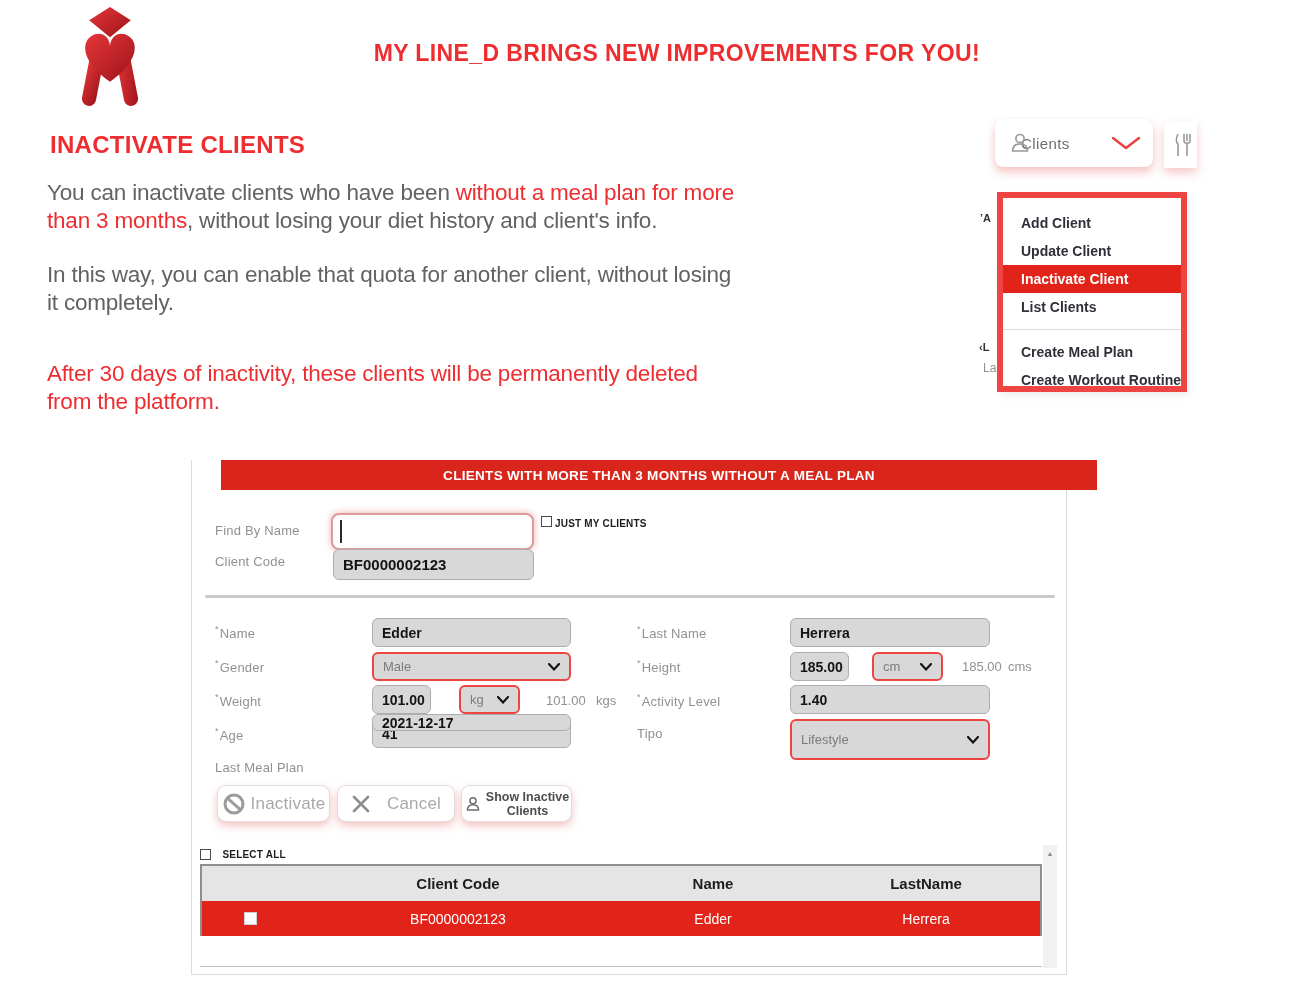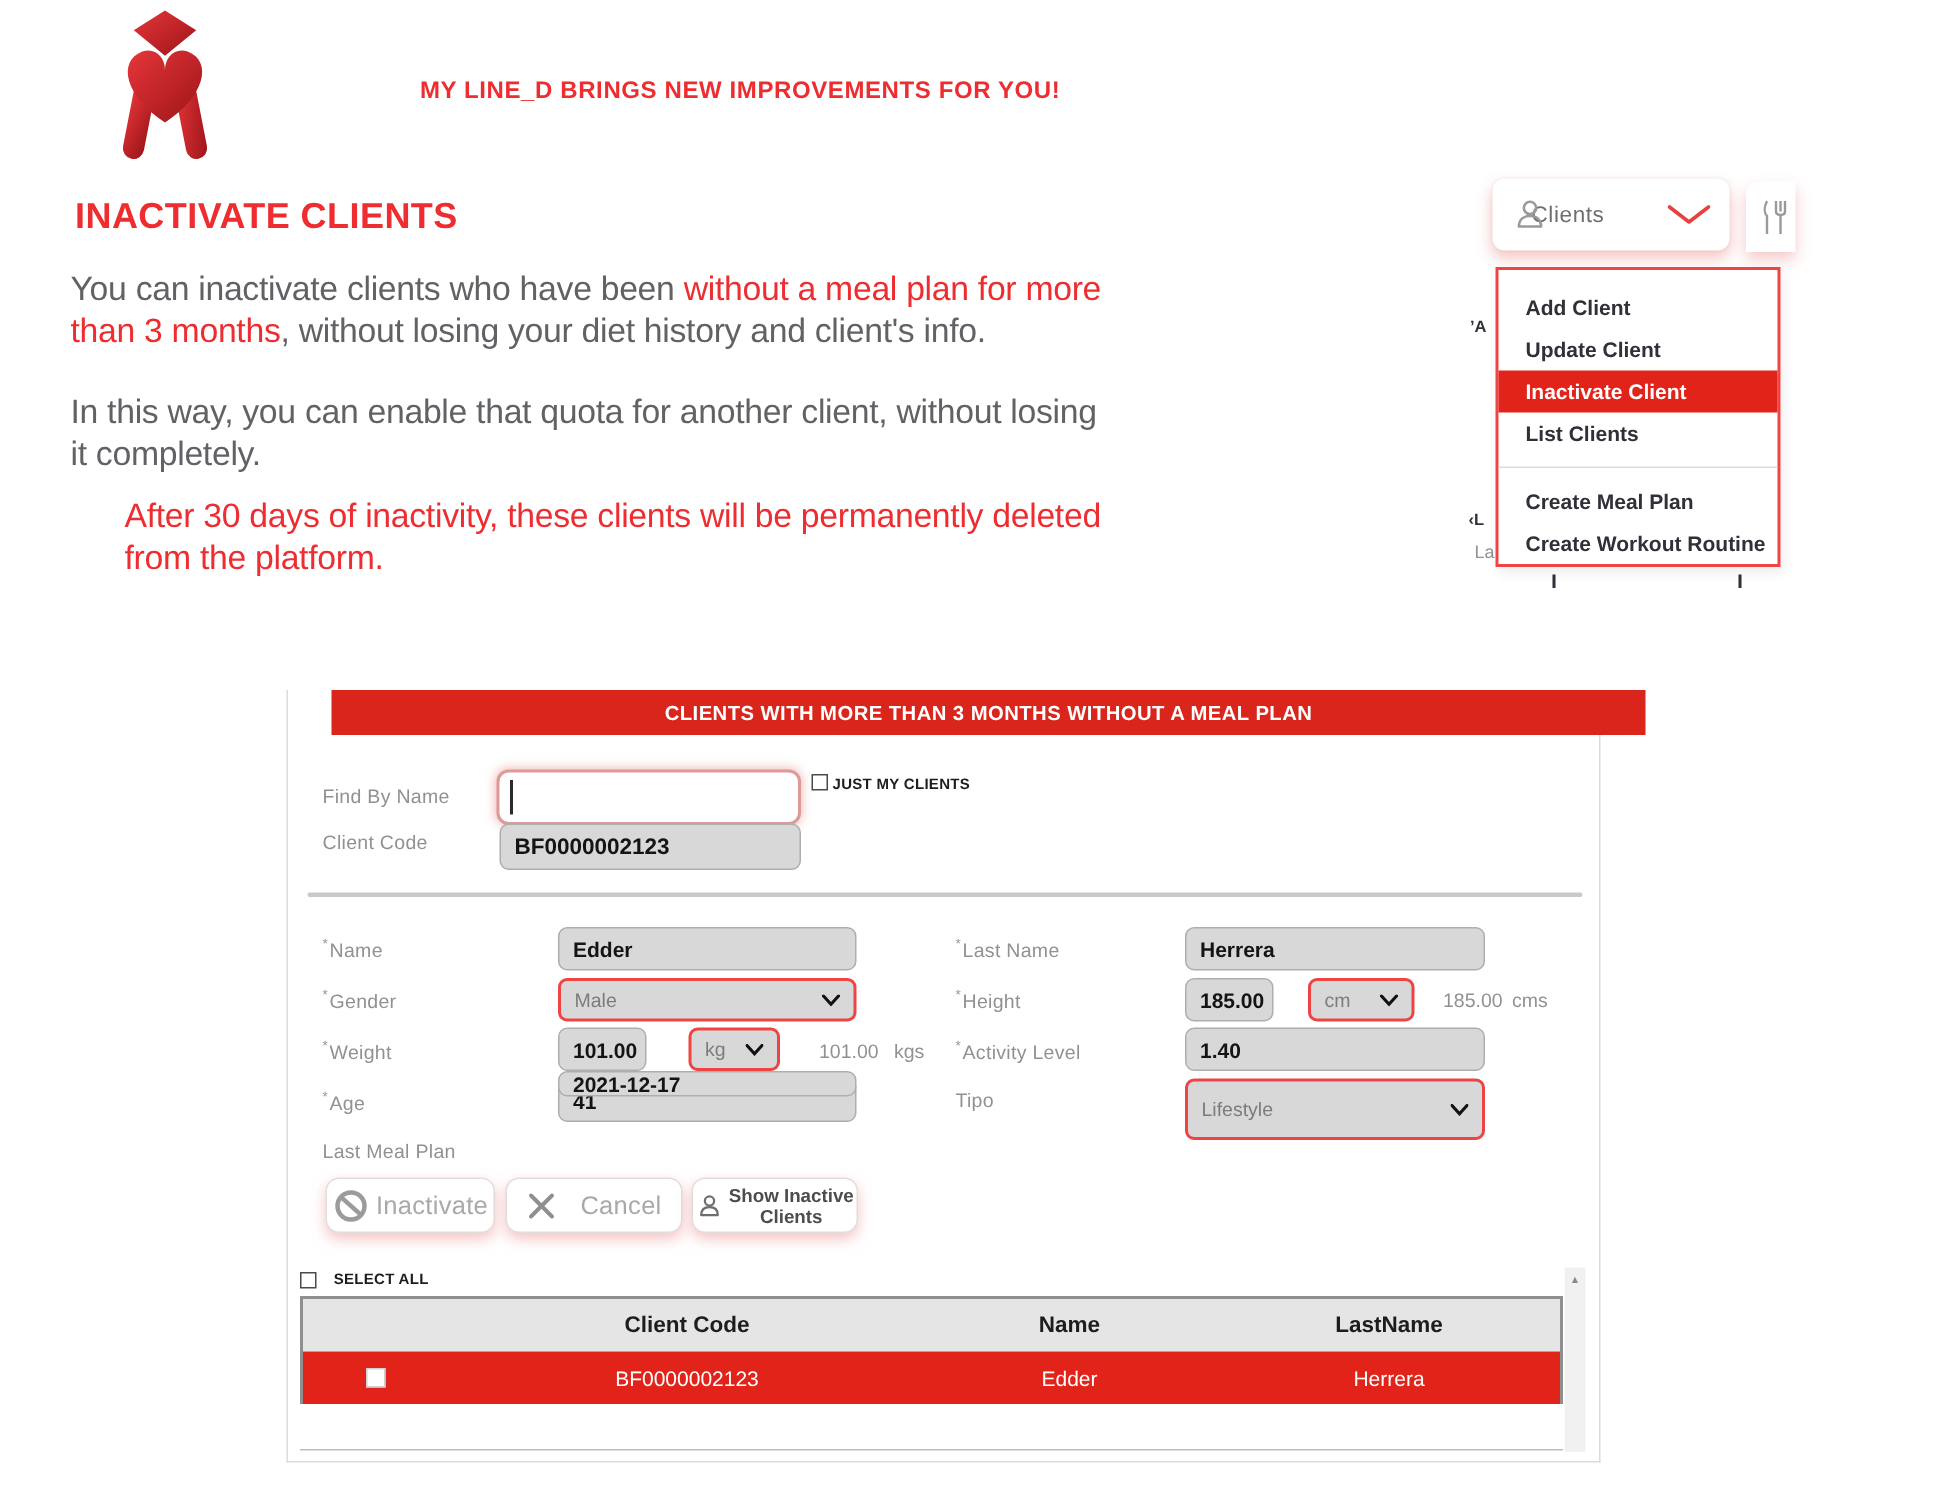--- a/index.html
+++ b/index.html
@@ -3,39 +3,39 @@
 <meta charset="utf-8">
 <style>
   * { margin:0; padding:0; box-sizing:border-box; }
   html,body { width:1300px; height:1000px; background:#ffffff; overflow:hidden;
     font-family:"Liberation Sans", sans-serif; }
   .abs { position:absolute; }
   #stage { position:relative; width:1300px; height:1000px; background:#fff; }
 
   
   #logo { left:58px; top:6px; width:104px; height:104px; }
-  #main-title { left:280px; top:52px; width:700px; font-size:16px; font-weight:bold;
-    color:#ee2d31; letter-spacing:.4px; }
+  #main-title { left:280px; top:40px; width:700px; font-size:23px; font-weight:bold;
+    color:#ee2d31; letter-spacing:.4px;text-align:right; }
 
   
   #section-heading { left:50px; top:131px; font-size:24px; font-weight:bold; color:#ee2d31; letter-spacing:.3px; }
   .copy { left:47px; width:915px; font-size:22.5px; line-height:27.5px; color:#616265;
     white-space:pre-line; letter-spacing:-.2px; }
   .copy .red, .copy.red { color:#ee2d31; }
-  #p1 { top:179px; } #p2 { top:261px; } #p3 { top:330px;margin-left:36px; }
+  #p1 { top:179px; } #p2 { top:261px; } #p3 { top:360px; }
 
   
   #clients-tab { left:995px; top:119px; width:158px; height:48px; background:#fff;
     border-radius:8px; box-shadow:0 5px 10px rgba(233,120,120,.45), 0 0 2px rgba(0,0,0,.06);
     display:flex; align-items:center; }
   #clients-tab .label { font-size:15px; color:#6d6e71; letter-spacing:.4px; margin-left:26px; }
   #partial-tab { left:1164px; top:121px; width:33px; height:47px; background:#fff;
     border-radius:8px 0 0 0; box-shadow:0 5px 10px rgba(233,120,120,.4); overflow:hidden; }
-  #dropdown-menu { left:997px; top:178px; width:190px; height:200px; background:#fff;
-    border:2px solid #ef4444; box-shadow:2px 4px 8px rgba(0,0,0,.07); padding-top:11px; }
+  #dropdown-menu { left:997px; top:192px; width:190px; height:200px; background:#fff;
+    border:6px solid #ef4444; box-shadow:2px 4px 8px rgba(0,0,0,.07); padding-top:11px; }
   .menu-item { height:28px; line-height:28px; padding-left:18px; font-size:14px; font-weight:bold;
     color:#2f3038; cursor:pointer; }
   .menu-item.active { background:#e2231a; color:#fff; }
   .menu-divider { height:1px; background:#dcdcdc; margin:8px 0 8px 0; }
   .fragment { color:#2f3038; font-size:11px; font-weight:bold; }
   .tick { width:2px; height:9px; background:#2f3038; }
 
   
   #panel { left:191px; top:460px; width:876px; height:515px; background:#fff;
     border:1px solid #dcdcdc; border-top:none; }

